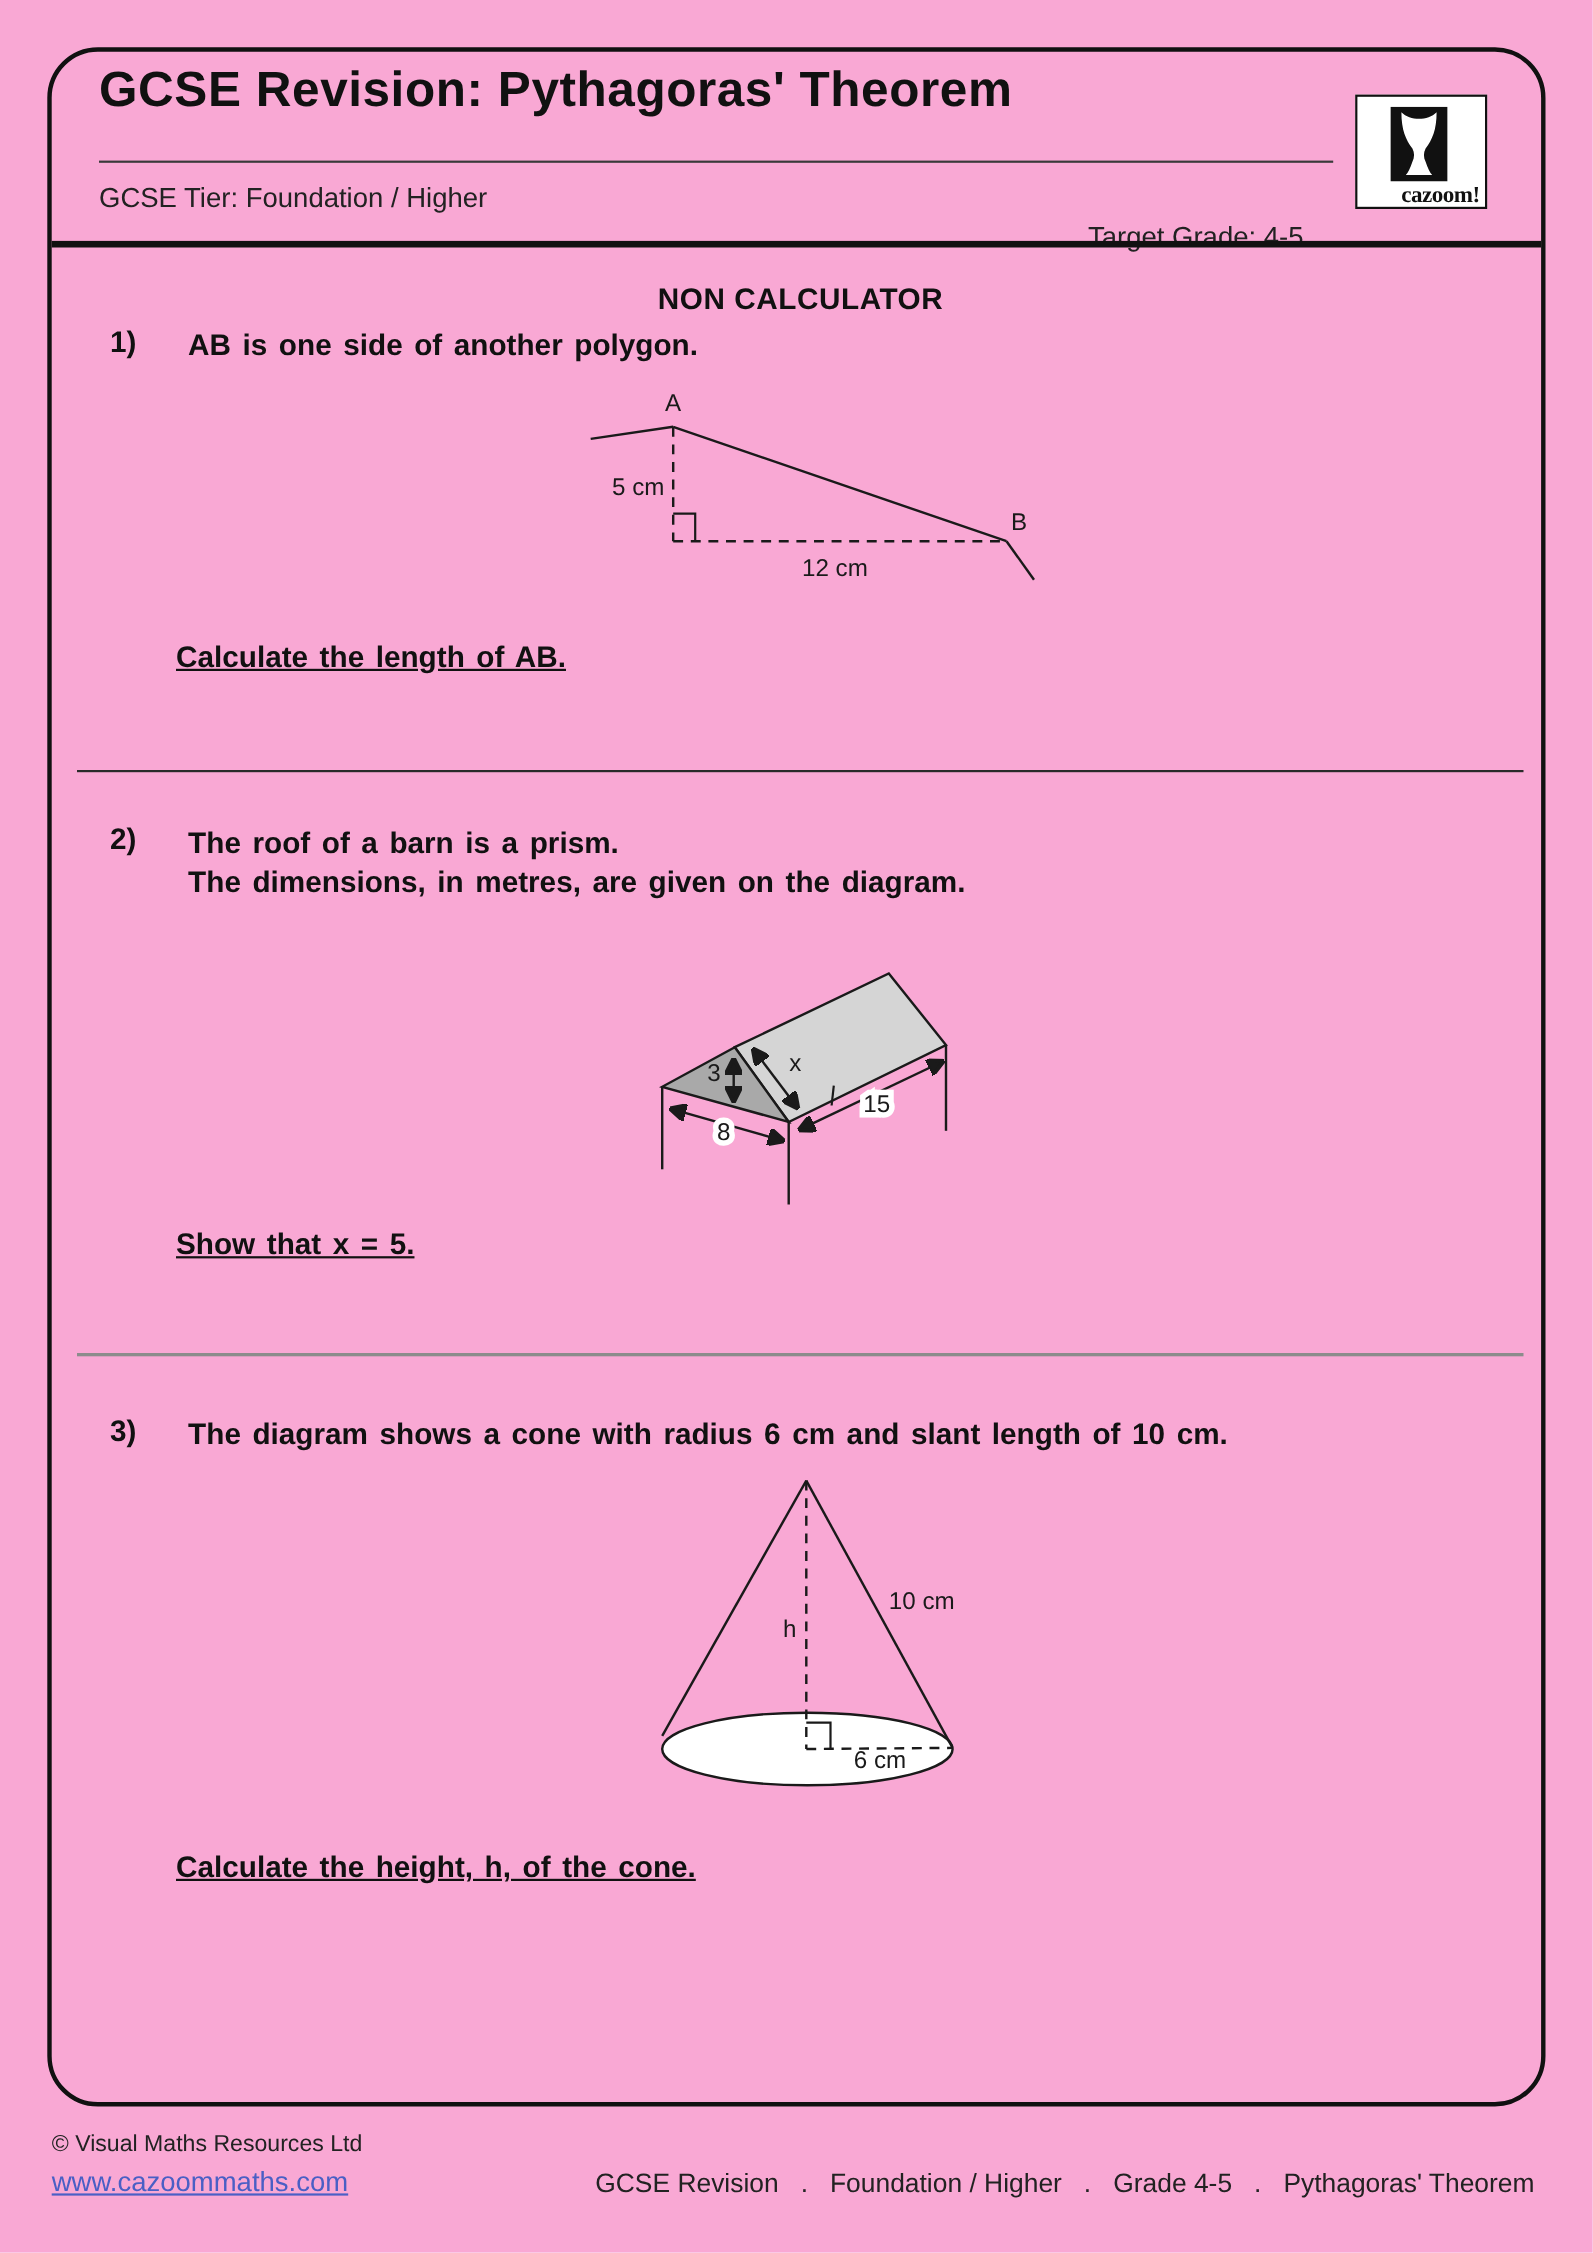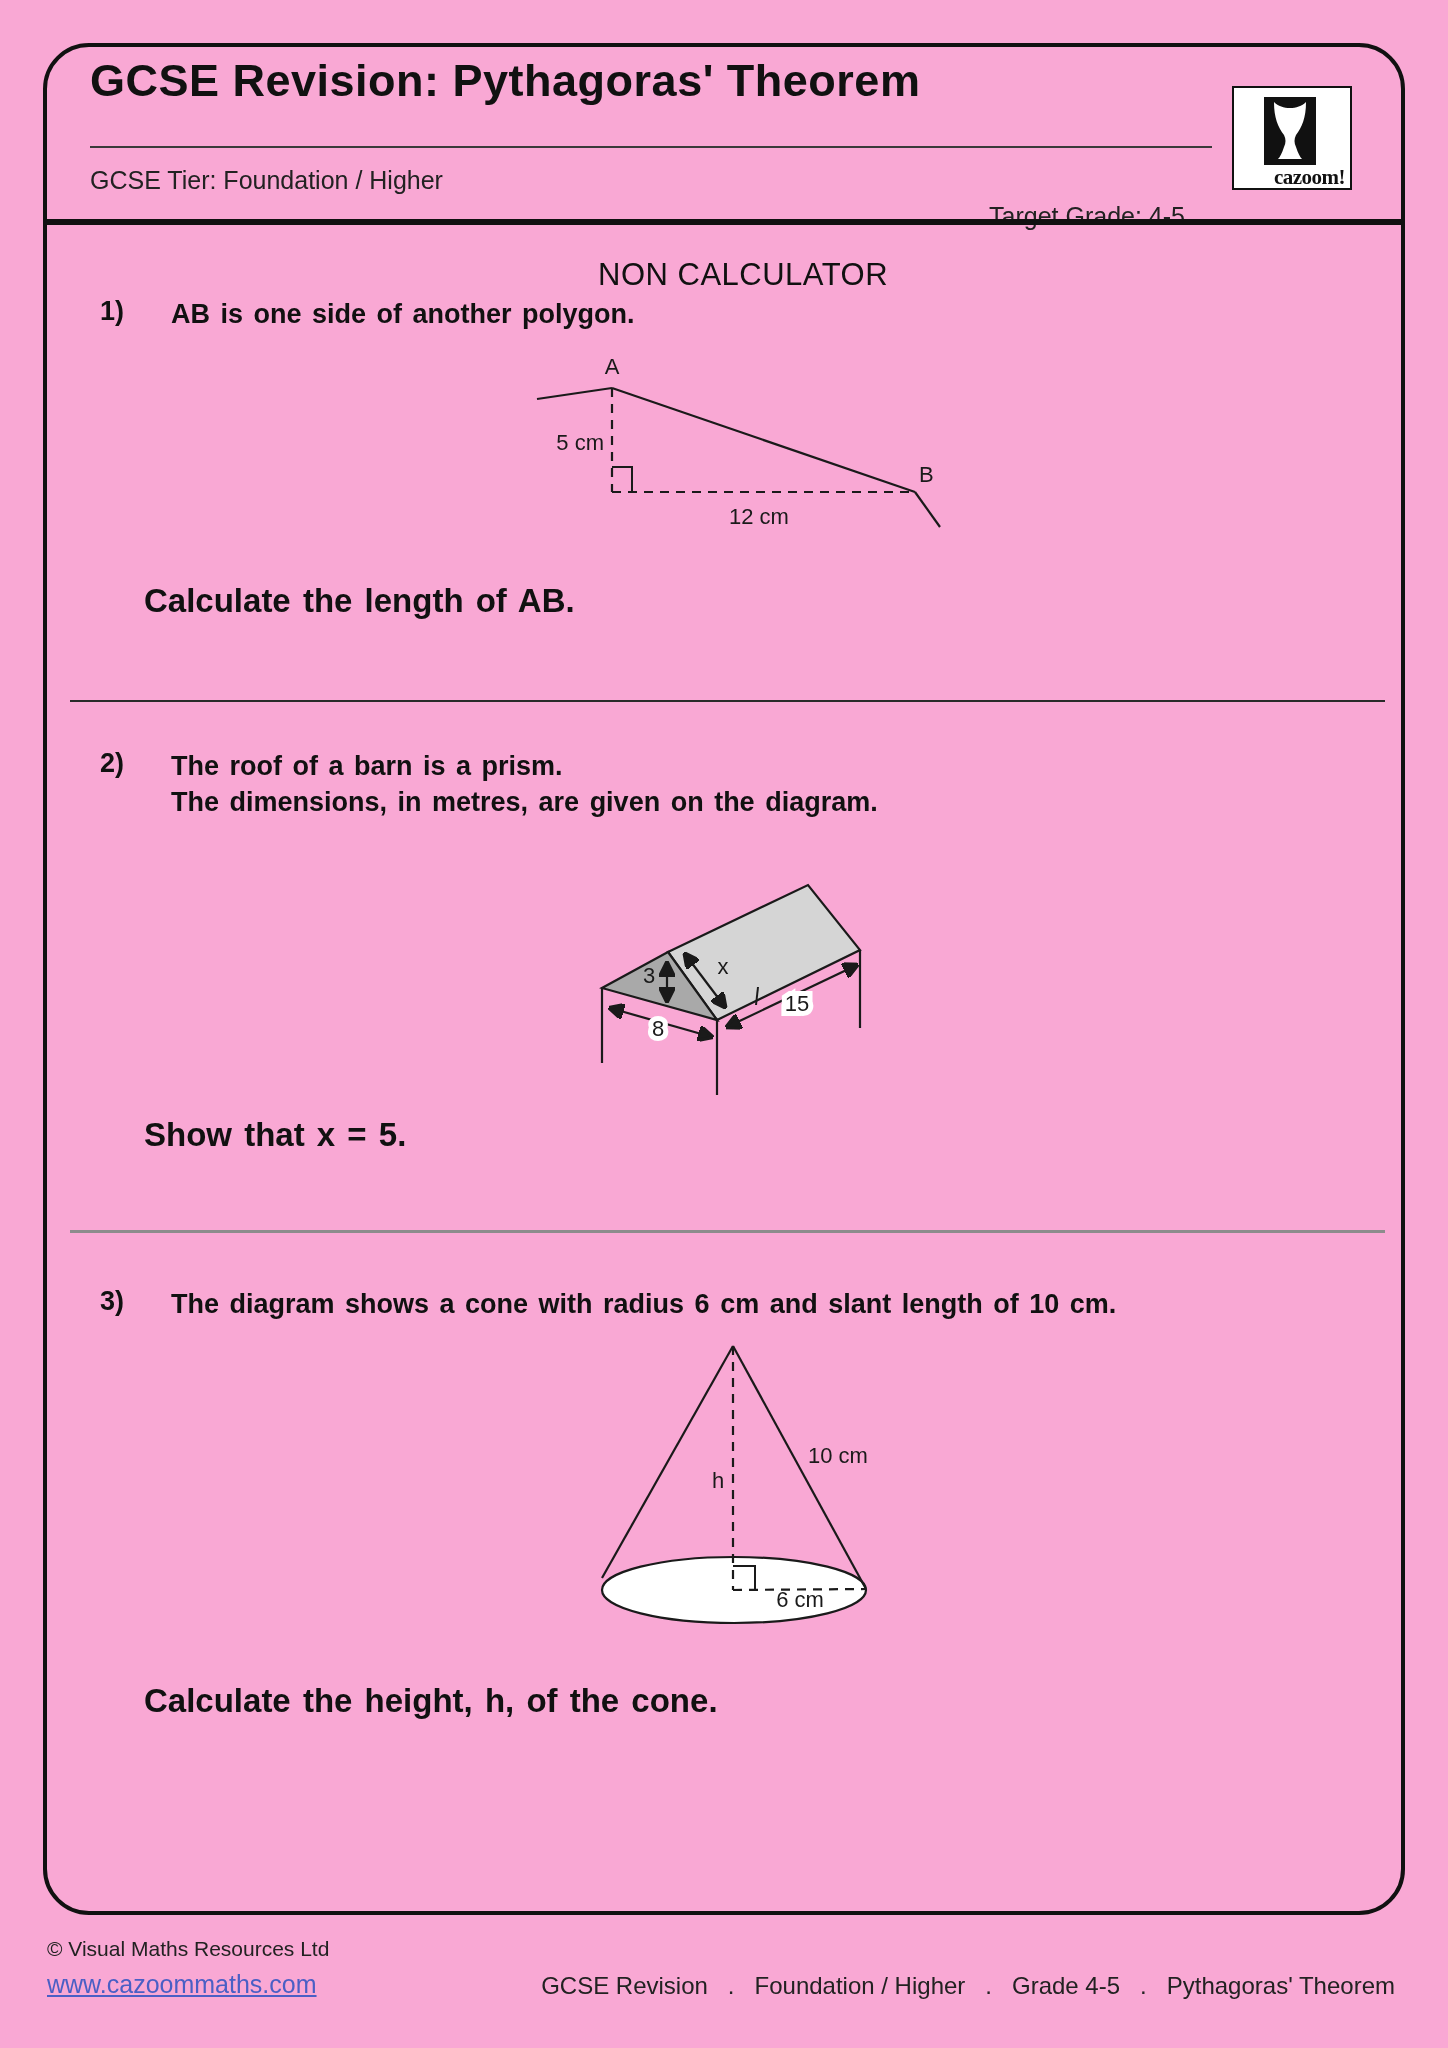--- a/index.html
+++ b/index.html
@@ -18,25 +18,25 @@
   .logo-box {
     position:absolute; left:1232px; top:86px; width:116px; height:100px;
     border:2.5px solid #111; background:#fff; text-align:center;
   }
   .logo-art { position:absolute; left:30px; top:9px; }
   .logo-word {
     position:absolute; left:0; right:0; top:77px;
     font-family:"Liberation Serif", serif; font-weight:bold; font-size:21px; letter-spacing:-0.5px;padding-left:35px;
   }
   .thick-rule { position:absolute; left:47px; top:219px; width:1354px; height:6px; background:#111; }
-  .section-head { position:absolute; left:598px; top:257px; font-size:31px; font-weight:normal; letter-spacing:0.5px; }
+  .section-head { position:absolute; left:598px; top:257px; font-size:27px; font-weight:bold; letter-spacing:0.5px; }
   .q { position:absolute; left:100px; display:flex; font-size:27px; font-weight:bold; word-spacing:3px; }
   .qnum { width:48px; flex:0 0 48px; }
   .qlines div { line-height:36px;margin-left:23px; }
-  .task { position:absolute; left:144px; font-size:33px; font-weight:bold; word-spacing:3px; }
+  .task { position:absolute; left:160px; font-size:27px; font-weight:bold; word-spacing:3px;text-decoration:underline; }
   .divider { position:absolute; left:70px; width:1315px; }
   .divider.d1 { top:700px; height:2px; background:#2a2a2a; }
   .divider.d2 { top:1230px; height:3px; background:#8c8c8c; }
   .diag { position:absolute; overflow:visible; }
   .diag line, .diag polyline, .diag polygon, .diag ellipse, .diag path { stroke:#1a1a1a; stroke-width:2.2; }
   .diag .dash { stroke-dasharray:9 7; }
   .diag .thin { stroke-width:2; }
   .dtext { font-family:"Liberation Sans", sans-serif; font-size:22px; fill:#1a1a1a; stroke:none; }
   .halo { stroke:#ffffff; stroke-width:10px; paint-order:stroke fill; fill:#1a1a1a; }
   .foot-copy { position:absolute; left:47px; top:1937px; font-size:21px; color:#222; }

